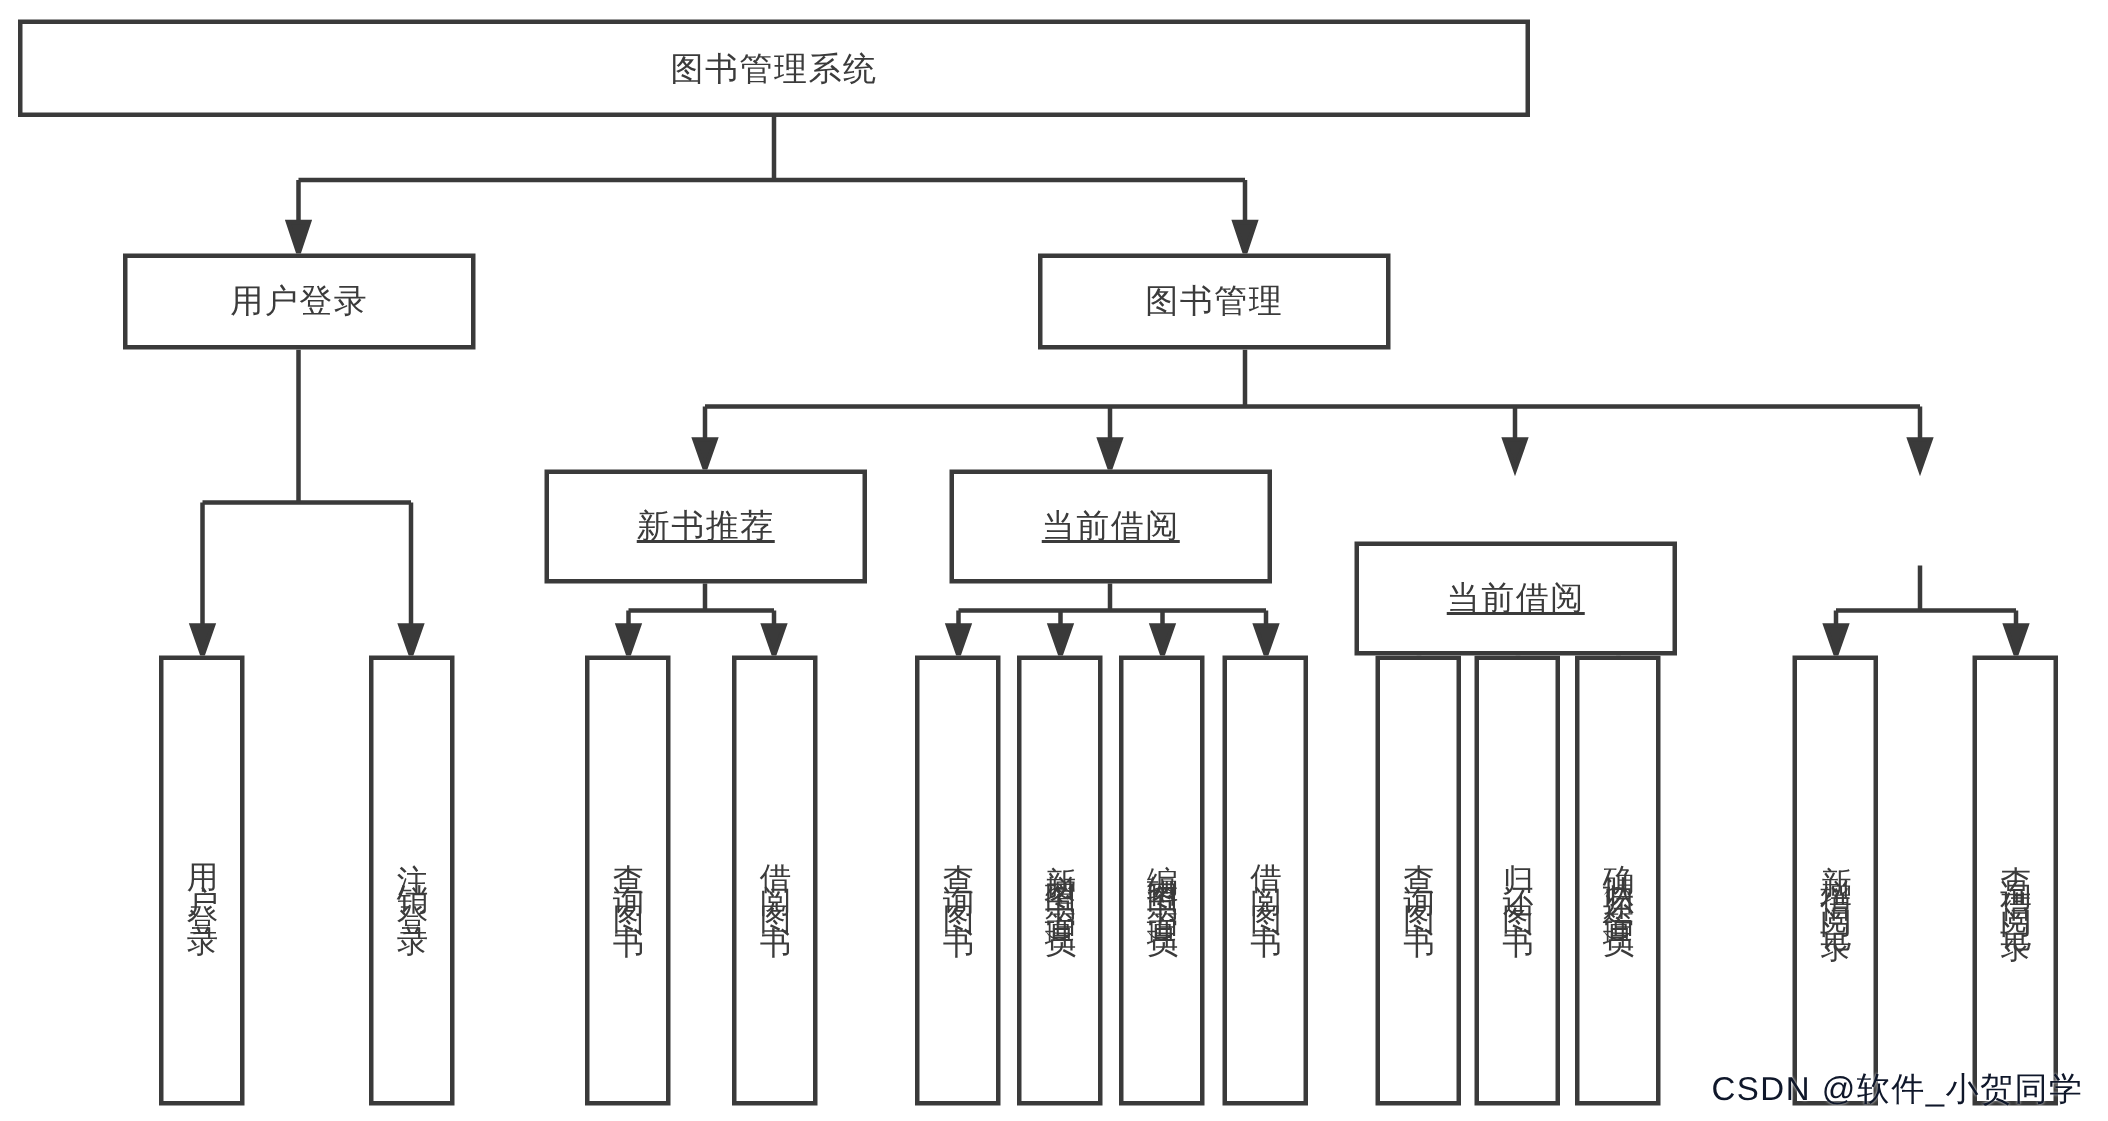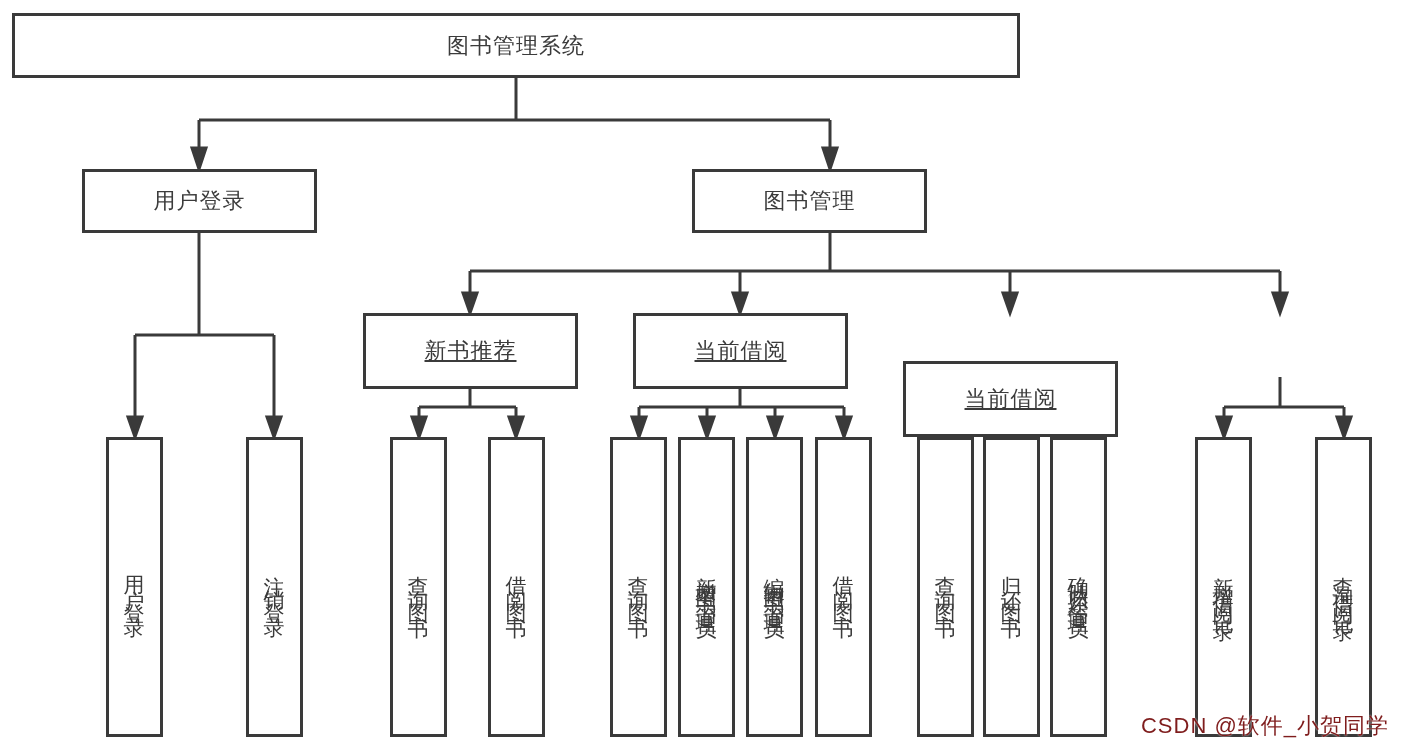--- a/index.html
+++ b/index.html
@@ -58,21 +58,21 @@
   .v9  { left: 917px; }
   .v10 { left: 983px; }
   .v11 { left: 1050px; }
   .v12 { left: 1195px; }
   .v13 { left: 1315px; }
   .watermark {
     position: absolute;
     right: 16px;
     bottom: 6px;
     font-size: 22px;
-    color: #7f1d1d;
+    color: #0f172a;
     text-shadow: 0 0 2px #ffffff;
     letter-spacing: 1px;
   }
 </style>
 </head>
 <body>
 
 <div class="canvas">
 
   <svg class="connectors" width="1405" height="747" viewBox="0 0 1405 747" fill="none" stroke="#3a3a3a" stroke-width="3">

